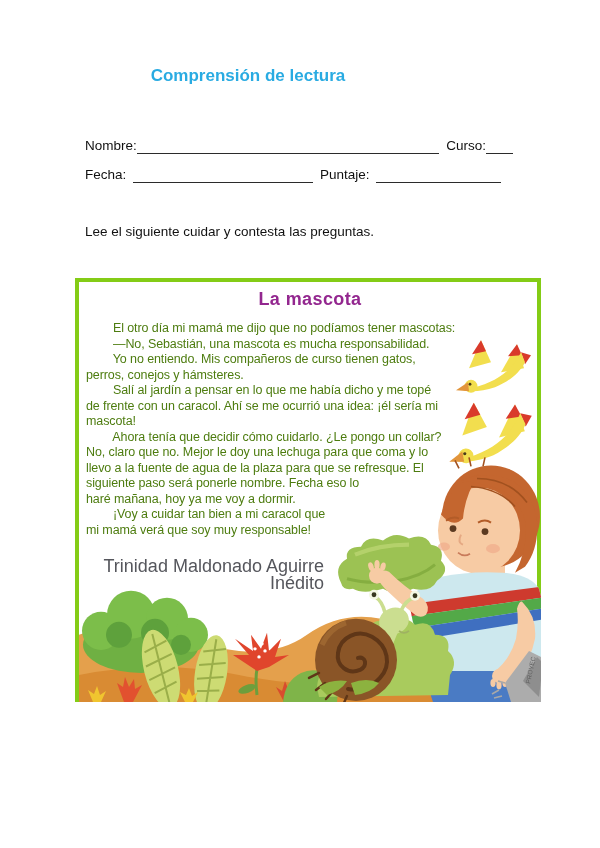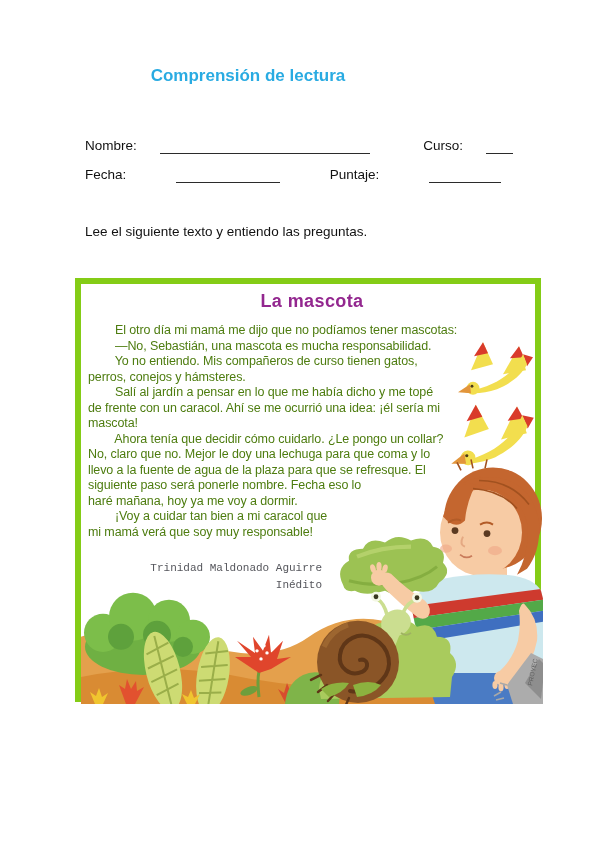--- a/index.html
+++ b/index.html
@@ -6,51 +6,51 @@
   body{
     width:600px;height:848px;position:relative;background:#ffffff;
     font-family:"Liberation Sans",sans-serif;color:#1a1a1a;overflow:hidden;
   }
   .page-title{
     position:absolute;top:66px;left:0;width:496px;text-align:center;
     font-size:17px;font-weight:bold;color:#29ABE2;letter-spacing:0;
   }
   .form-row{
     position:absolute;display:flex;align-items:flex-end;
-    font-size:13.5px;color:#111;gap:23px;
+    font-size:13.5px;color:#111;
   }
   .form-row .lbl{white-space:pre;padding-bottom:1px;}
   .blank{border-bottom:1.4px solid #2b2b2b;height:15px;}
   .row-name{left:85px;top:138px;width:428px;}
   .row-date{left:85px;top:167px;width:416px;}
   .grow{flex:1 1 auto;}
   .w30{width:27px;}
   .w182{width:185px;}
   .w128{width:128px;}
   .gap{width:7px;}
   .instruction{
     position:absolute;left:85px;top:224px;font-size:13.5px;color:#111;
   }
   .story-box{
     position:absolute;left:75px;top:278px;width:466px;height:424px;
-    border:6px solid #84cc16;box-sizing:border-box;background:#fff;
+    border:4px solid #84cc16;box-sizing:border-box;background:#fff;
   }
   .illustration{position:absolute;left:0;top:0;width:462px;height:420px;}
   .story-title{
     position:absolute;left:0;top:7px;width:462px;text-align:center;
     font-size:18px;font-weight:bold;color:#93278F;letter-spacing:.4px;
   }
   .story-text{
     position:absolute;left:7px;top:39px;
     font-size:12.5px;line-height:15.5px;color:#4d7c0f;letter-spacing:-.1px;
   }
   .sline{white-space:pre;}
   .attribution{
     position:absolute;right:213px;top:276px;text-align:right;
-    font-size:11px;line-height:16.5px;color:#55565c;white-space:nowrap;font-family:Liberation Mono, monospace;
+    font-size:18px;line-height:16.5px;color:#55565c;white-space:nowrap;
   }
 </style>
 </head>
 <body>
 
 <div class="page-title">Comprensión de lectura</div>
 
 <div class="form-row row-name">
   <span class="lbl">Nombre:</span>
   <span class="blank grow"></span>
@@ -62,21 +62,21 @@
 <div class="form-row row-date">
   <span class="lbl">Fecha:</span>
   <span class="gap"></span>
   <span class="blank w182"></span>
   <span class="gap"></span>
   <span class="lbl">Puntaje:</span>
   <span class="gap"></span>
   <span class="blank w128"></span>
 </div>
 
-<div class="instruction">Lee el siguiente texto y entiendo las preguntas.</div>
+<div class="instruction">Lee el siguiente cuidar y contesta las preguntas.</div>
 
 <div class="story-box">
 
   <svg class="illustration" viewBox="0 0 462 419" preserveAspectRatio="none" xmlns="http://www.w3.org/2000/svg">
 
     <g transform="translate(382,58)">
       <polygon points="20,0 30,22 8,28" fill="#F2DE4E"></polygon>
       <polygon points="20,0 25,11 11,14" fill="#D93A2B"></polygon>
       <polygon points="56,4 63,28 40,32" fill="#F2DE4E"></polygon>
       <polygon points="56,4 61,15 47,16" fill="#D93A2B"></polygon>

